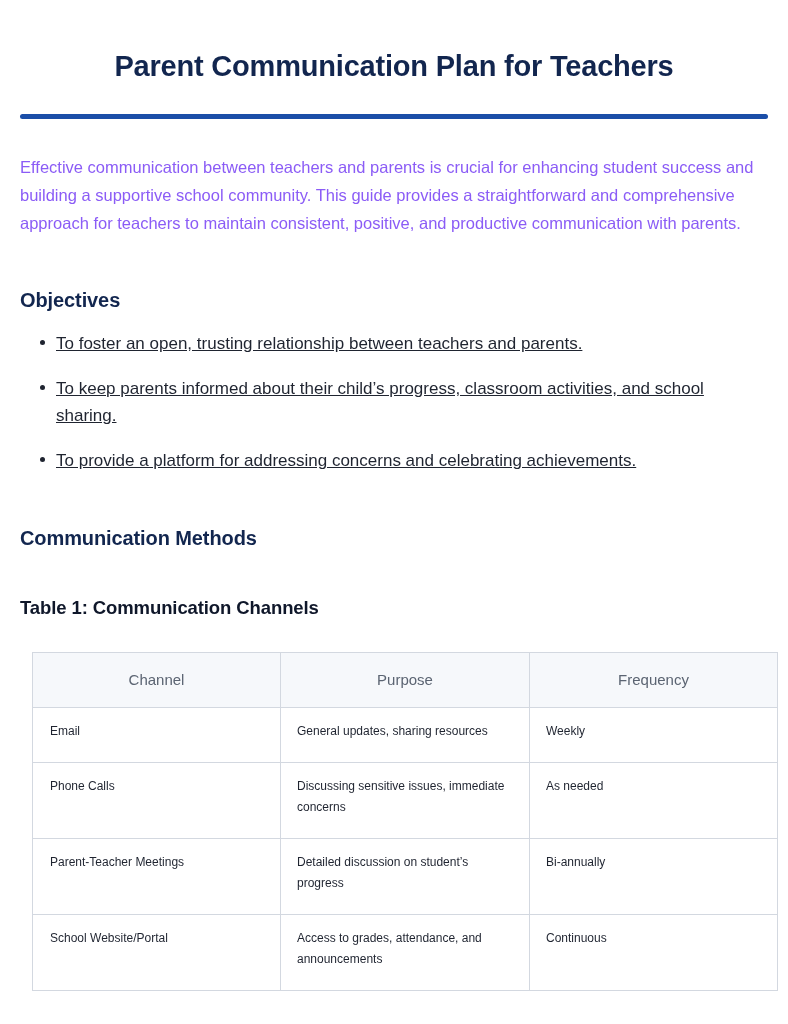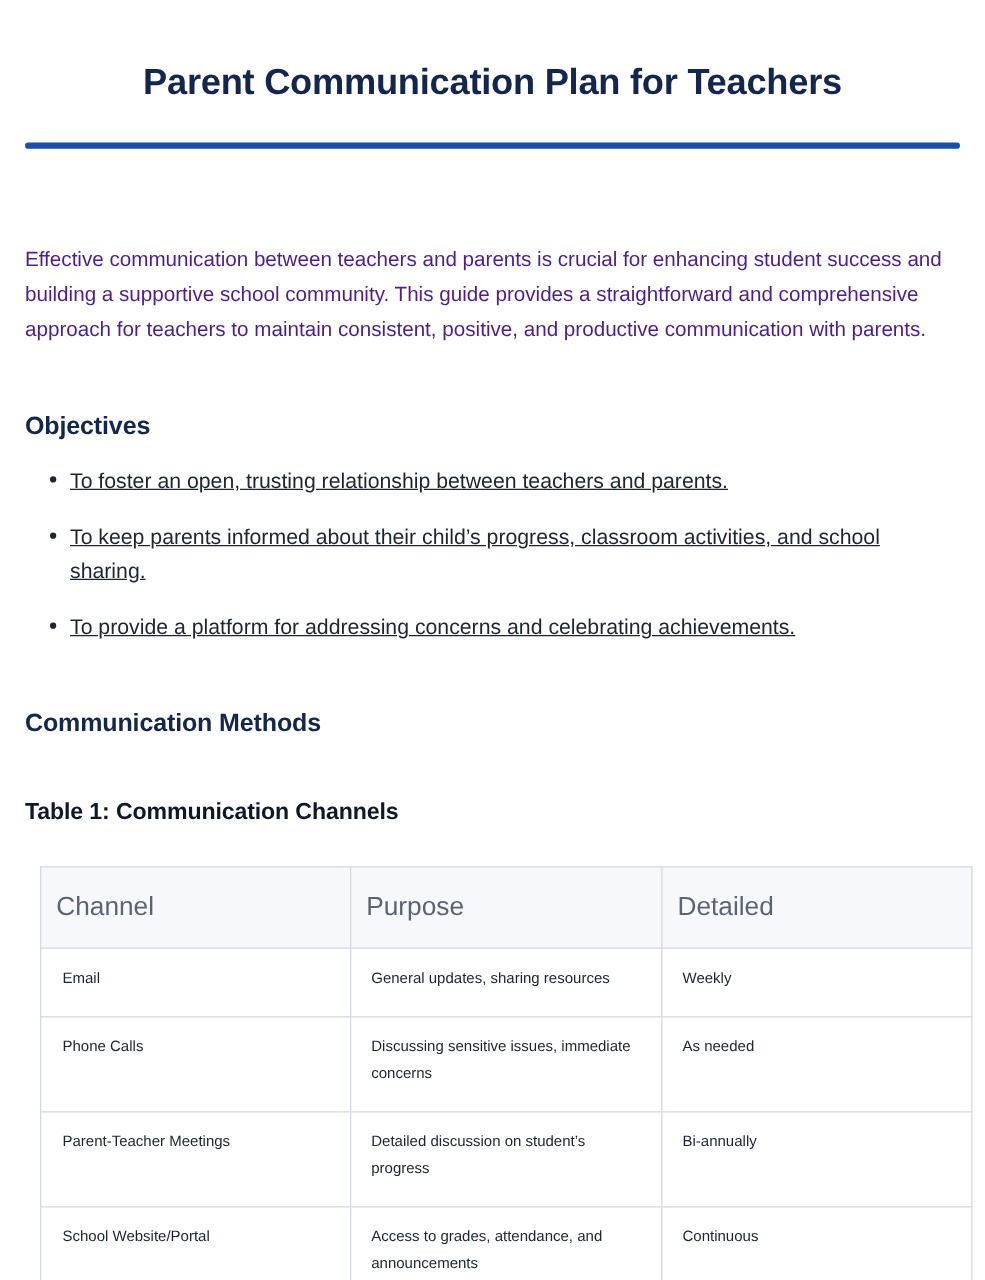--- a/index.html
+++ b/index.html
@@ -30,24 +30,24 @@
     color: #12264f;
   }
   .title-rule {
     margin: 28px 0 0 0;
     height: 5px;
     border-radius: 3px;
     background: #1b4ea8;
   }
   .intro {
     margin: 0;
-    padding-top: 75px;
+    padding-top: 34px;
     font-size: 16.5px;
     line-height: 1.70;
-    color: #4c1d95;
+    color: #8b5cf6;
   }
   h2.section {
     margin: 0;
     padding-top: 52px;
     font-size: 20px;
     font-weight: bold;
     color: #12264f;
     letter-spacing: -0.1px;
   }
   ul.bullets {
@@ -102,22 +102,23 @@
     border: 1px solid #d3d8e0;
     font-size: 12px;
     line-height: 1.75;
     vertical-align: top;
     text-align: left;
   }
   table.channels thead th {
     background: #f6f8fb;
     color: #5b6472;
     font-weight: normal;
+    text-align: center;
     padding: 14px 12px;
-    font-size: 21px;
+    font-size: 15px;
   }
   table.channels tbody td {
     padding: 13px 16px 20px 16px;
     color: #1f2430;
   }
   table.channels tbody tr td:first-child {
     padding-left: 17px;
   }
 </style>
 </head>
@@ -147,21 +148,21 @@
     <table class="channels">
       <colgroup>
         <col class="c1">
         <col class="c2">
         <col class="c3">
       </colgroup>
       <thead>
         <tr>
           <th>Channel</th>
           <th>Purpose</th>
-          <th>Detailed</th>
+          <th>Frequency</th>
         </tr>
       </thead>
       <tbody>
         <tr>
           <td>Email</td>
           <td>General updates, sharing resources</td>
           <td>Weekly</td>
         </tr>
         <tr>
           <td>Phone Calls</td>

